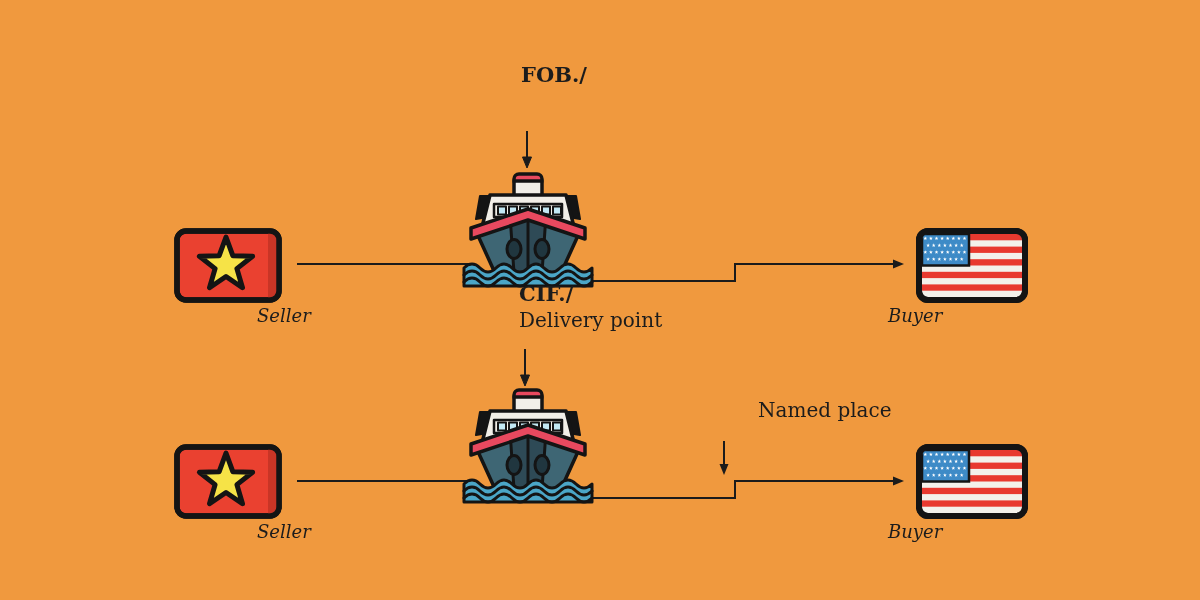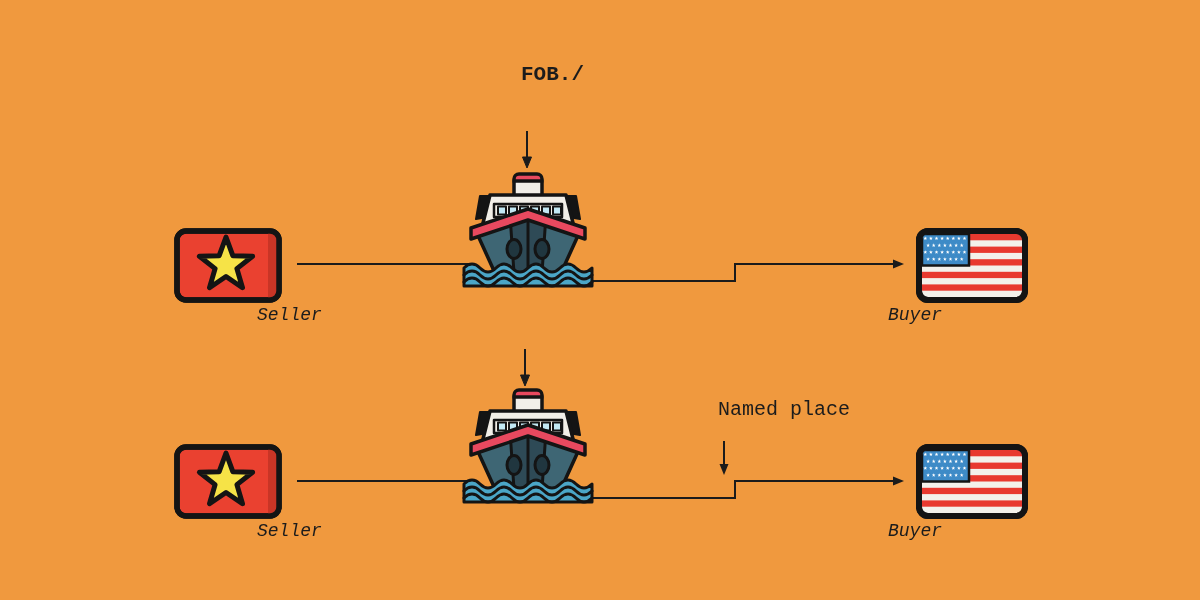--- a/index.html
+++ b/index.html
@@ -3,26 +3,26 @@
 <meta charset="utf-8">
 <style>
   html,body{margin:0;padding:0;}
   body{
     width:1200px;height:600px;
     background:#F0993E;
     font-family:"DejaVu Serif","Liberation Serif",serif;
     color:#1C1C1C;
     overflow:hidden;
   }
-  .canvas{position:relative;width:1200px;height:476px;font-family:Liberation Mono, monospace;}
+  .canvas{position:relative;width:1200px;height:476px;}
   .abs{position:absolute;}
   .title-block{line-height:26px;font-size:20px;white-space:nowrap;}
   .title-block .t{font-weight:700;font-size:21px;}
   .party-label{font-style:italic;font-size:18px;white-space:nowrap;}
-  .plain-label{font-size:20px;white-space:nowrap;}
+  .plain-label{font-size:20px;white-space:nowrap;margin-left:40px;}
   svg{display:block;overflow:visible;}
 </style>
 </head>
 <body>
 
 <svg width="0" height="0" style="position:absolute" aria-hidden="true">
   <defs>
     <g id="ship-shape" stroke="#141414" stroke-linejoin="round" stroke-linecap="round">
 
       <rect x="56" y="5" width="28" height="11" rx="5" fill="#E8495F" stroke-width="3.5"></rect>
@@ -151,20 +151,22 @@
     </svg>
 
   <svg class="abs" style="left:916px;top:228px" width="112" height="75" viewBox="0 0 112 75">
       <use href="#usa-flag-shape"></use>
     </svg>
 
   <div class="abs party-label" style="left:257px;top:305px">Seller</div>
   <div class="abs party-label" style="left:888px;top:305px">Buyer</div>
 
   <div class="abs title-block" style="left:519px;top:281px">
+    <div class="t">CIF./</div>
+    <div>Delivery point</div>
   </div>
 
   <svg class="abs" style="left:518px;top:349px" width="14" height="38" viewBox="0 0 14 38">
       <use href="#down-arrow-shape"></use>
     </svg>
 
   <svg class="abs" style="left:295px;top:473px" width="620" height="32" viewBox="0 0 620 32">
       <use href="#route-shape"></use>
     </svg>
 

